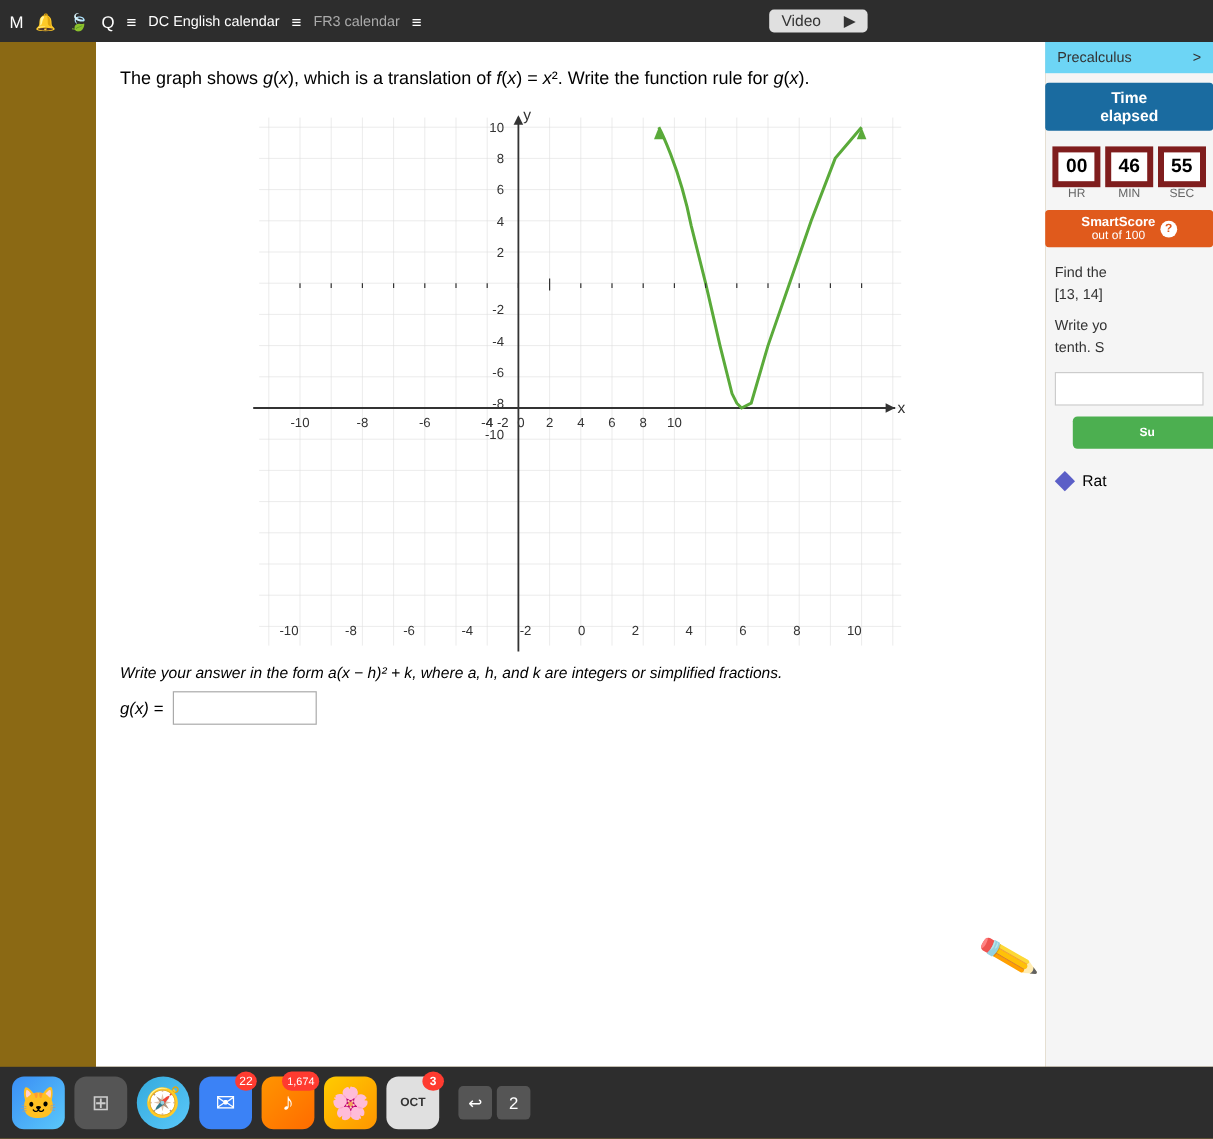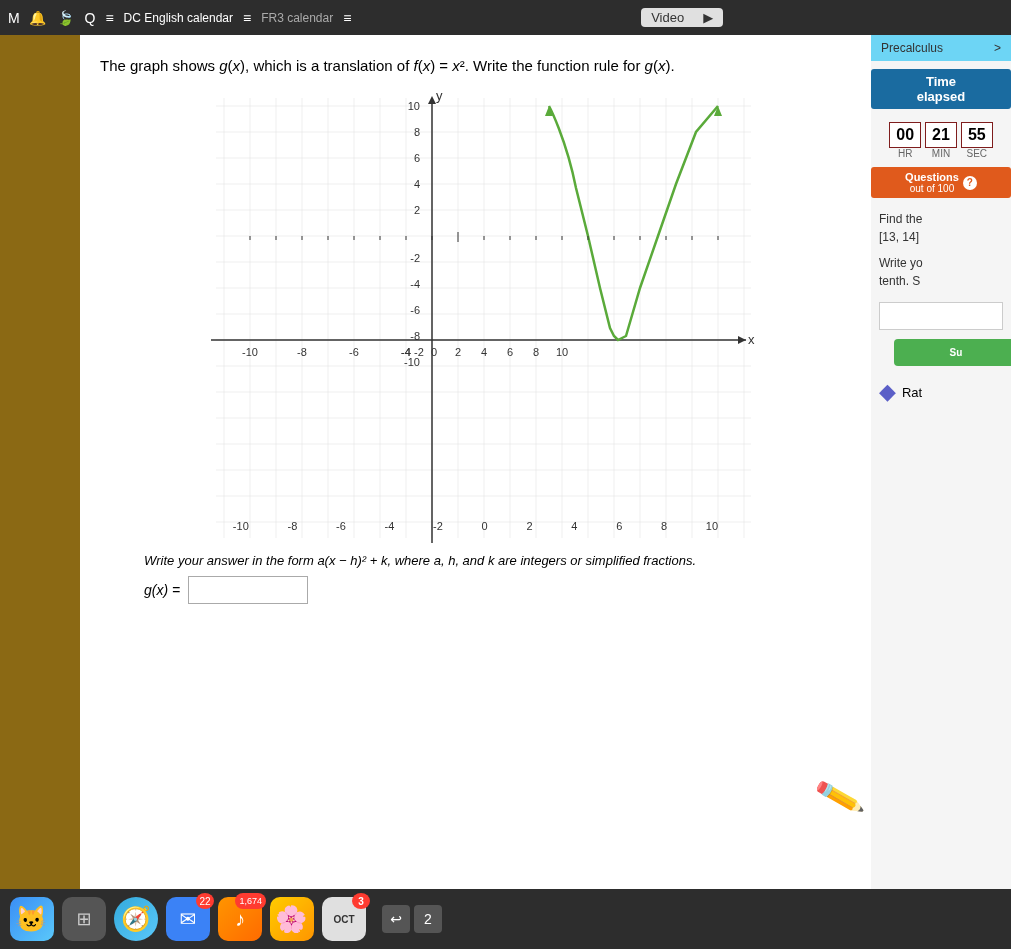--- a/index.html
+++ b/index.html
@@ -109,21 +109,21 @@
       background: #1a6ba0;
       color: white;
       font-size: 13px;
       font-weight: bold;
       text-align: center;
       padding: 5px;
       border-radius: 3px;
       margin: 8px 0;
     }
     .timer-box {
-      border: 1px solid #7f1d1d;
+      border: 5px solid #7f1d1d;
       padding: 3px 6px;
       font-size: 16px;
       font-weight: bold;
       background: white;
     }
     .timer-label {
       font-size: 10px;
       color: #666;
       text-align: center;
     }
@@ -458,21 +458,21 @@
         <span>-2</span>
         <span>0</span>
         <span>2</span>
         <span>4</span>
         <span>6</span>
         <span>8</span>
         <span>10</span>
     </div>
   </div>
 
-  <div class="answer-area" style="margin-top:5px;margin-left:44px;">
+  <div class="answer-area" style="margin-top:5px;">
     <div style="font-style:italic; font-size:13px;">Write your answer in the form a(x − h)² + k, where a, h, and k are integers or simplified fractions.</div>
     <div style="margin-top:8px; display:flex; align-items:center; gap:8px;">
       <span style="font-style:italic;">g(x) =</span>
       <div class="answer-input"></div>
     </div>
   </div>
 </div>
 
 <div style="position:absolute; top:35px; right:0; width:140px; bottom:60px; background:#f5f5f5;">
   
@@ -486,33 +486,33 @@
     <span>Time<br>elapsed</span>
   </div>
 
   
   <div style="display:flex; justify-content:center; gap:4px; padding:5px 4px 0;">
     <div style="text-align:center;">
       <div class="timer-box">00</div>
       <div class="timer-label">HR</div>
     </div>
     <div style="text-align:center;">
-      <div class="timer-box">21</div>
+      <div class="timer-box">46</div>
       <div class="timer-label">MIN</div>
     </div>
     <div style="text-align:center;">
       <div class="timer-box">55</div>
       <div class="timer-label">SEC</div>
     </div>
   </div>
 
   
   <div class="smart-score-box">
     <div>
-      <div>Questions</div>
+      <div>SmartScore</div>
       <div style="font-size:10px; font-weight:normal;">out of 100</div>
     </div>
     <span class="info-circle">?</span>
   </div>
 
 
   
   <div class="find-text">
     Find the<br>[13, 14]
   </div>

